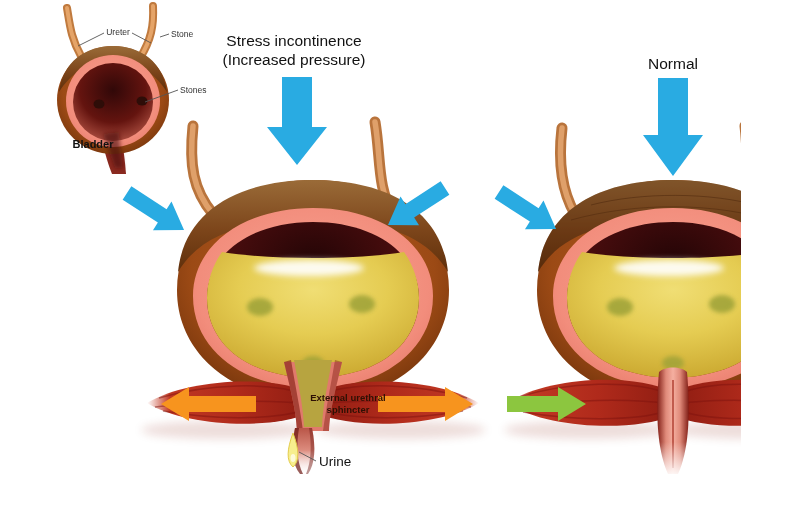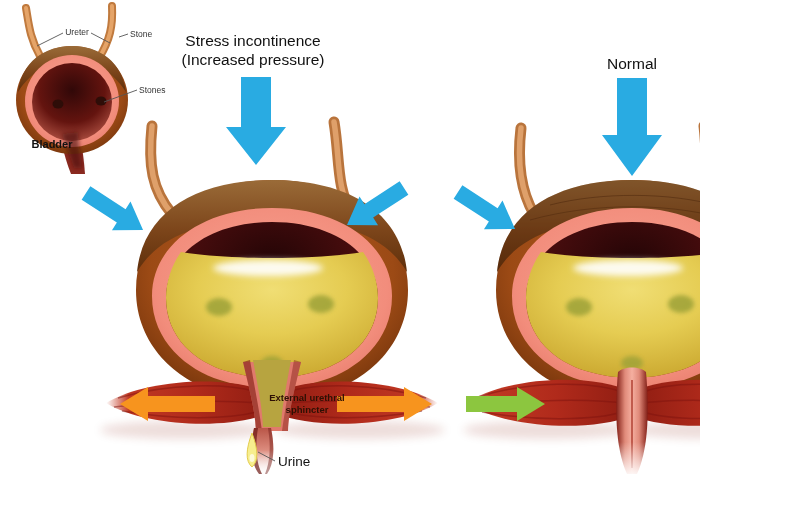--- a/index.html
+++ b/index.html
@@ -1,16 +1,16 @@
 <!DOCTYPE html>
 <html><head>
 <meta charset="utf-8">
 <style>
   html,body{margin:0;padding:0;background:#fff;}
-  .canvas{width:700px;height:506px;position:relative;overflow:hidden;background:#fff;}
+  .canvas{width:700px;height:506px;position:relative;overflow:hidden;background:#fff;padding-left:41px;}
   svg{display:block;}
   text{font-family:"Liberation Sans", sans-serif;}
   .t-title{font-size:15.5px;fill:#111;}
   .t-small{font-size:8.5px;fill:#333;}
   .t-bold{font-size:11px;font-weight:bold;fill:#111;}
   .t-sph{font-size:9.5px;fill:#2E1004;font-weight:bold;}
   .t-urine{font-size:13.5px;fill:#111;}
   .leader{stroke:#555;stroke-width:0.9;fill:none;}
 </style>
 </head>

